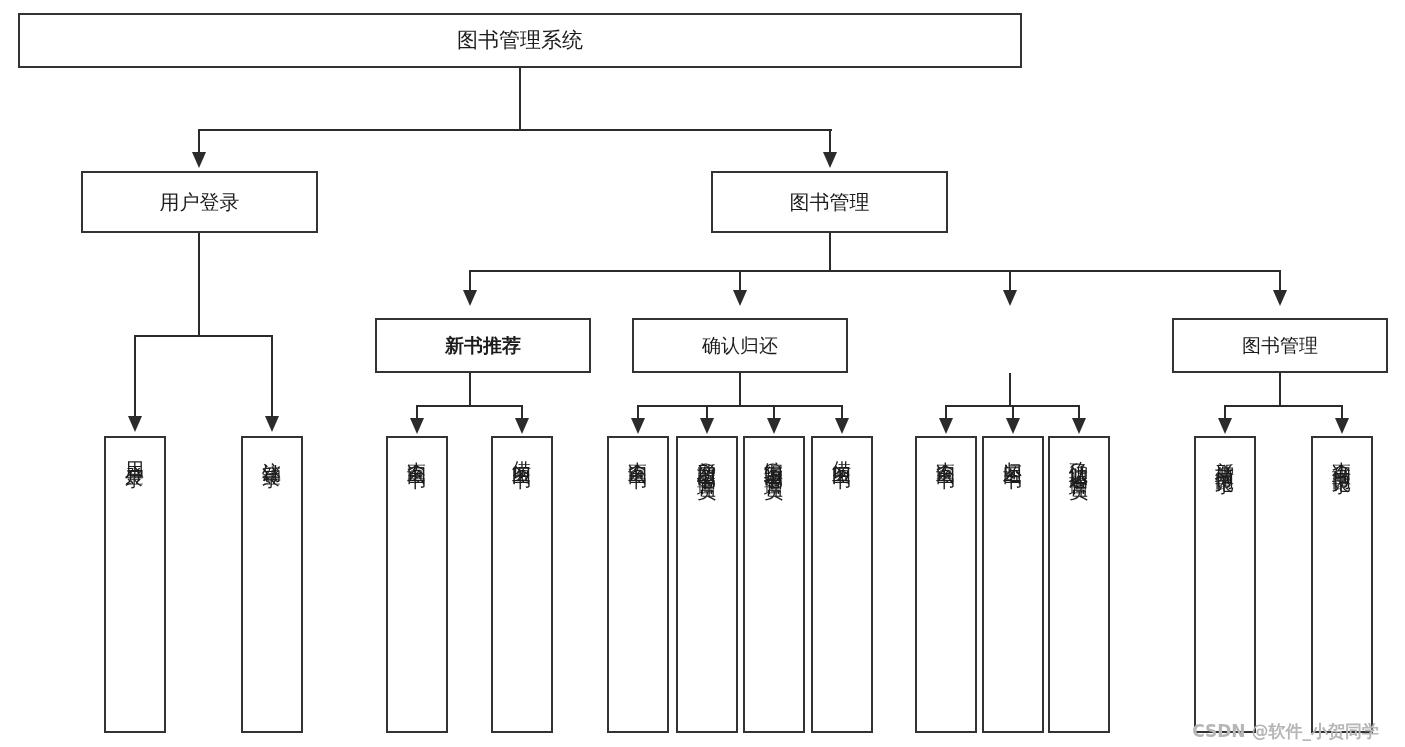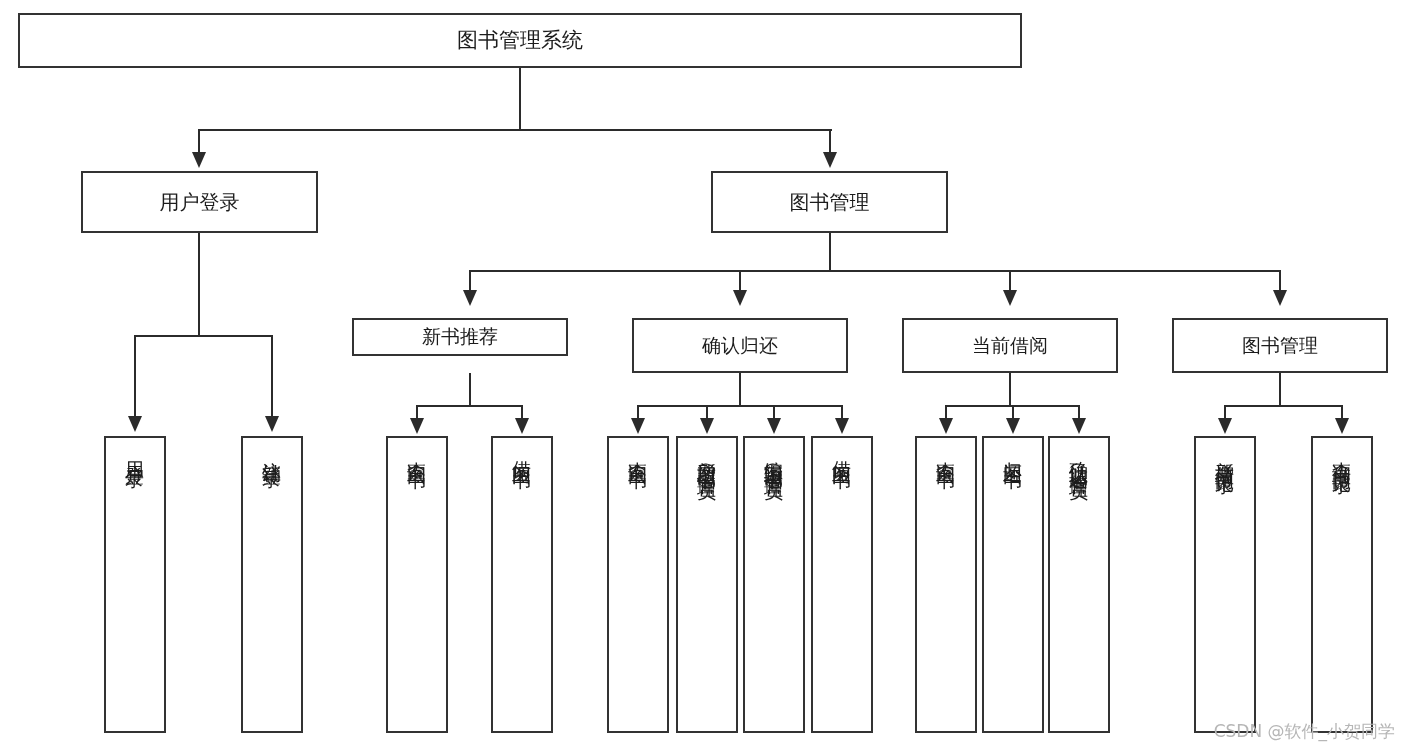--- a/index.html
+++ b/index.html
@@ -71,27 +71,28 @@
     width: 0;
     height: 0;
     border-left: 7px solid transparent;
     border-right: 7px solid transparent;
     border-top: 16px solid #2b2b2b;
     z-index: 2;
   }
   
   #watermark {
     position: absolute;
-    right: 10px;
+    right: 26px;
     bottom: 4px;
     font-size: 17px;
     color: #b6b6b6;
     white-space: nowrap;
     z-index: 5;
     font-family: "DejaVu Sans", "Liberation Sans", sans-serif;
+    font-weight: bold;
   }
 </style>
 </head>
 <body>
 
 <div id="canvas">
 
   <div class="node root" style="left:18px; top:13px; width:1004px; height:55px;">
     <span class="htext">图书管理系统</span>
   </div>
@@ -124,28 +125,25 @@
 
   <div class="edge v" style="left:469px; top:270px; width:2px; height:22px;"></div>
   <div class="arrow" style="left:463px; top:290px;"></div>
   <div class="edge v" style="left:739px; top:270px; width:2px; height:22px;"></div>
   <div class="arrow" style="left:733px; top:290px;"></div>
   <div class="edge v" style="left:1009px; top:270px; width:2px; height:22px;"></div>
   <div class="arrow" style="left:1003px; top:290px;"></div>
   <div class="edge v" style="left:1279px; top:270px; width:2px; height:22px;"></div>
   <div class="arrow" style="left:1273px; top:290px;"></div>
 
-  <div class="node lvl3" style="left:352px; top:318px; width:216px; height:38px;">
+  <div class="node lvl3" style="left:375px; top:318px; width:216px; height:55px;font-weight:bold;">
     <span class="htext">新书推荐</span>
   </div>
   <div class="node lvl3" style="left:632px; top:318px; width:216px; height:55px;">
     <span class="htext">确认归还</span>
-  </div>
-  <div class="node lvl3" style="left:902px; top:318px; width:216px; height:55px;">
-    <span class="htext">当前借阅</span>
   </div>
   <div class="node lvl3" style="left:1172px; top:318px; width:216px; height:55px;">
     <span class="htext">图书管理</span>
   </div>
 
   <div class="edge v" style="left:469px; top:373px; width:2px; height:33px;"></div>
   <div class="edge h" style="left:416px; top:405px; width:107px; height:2px;"></div>
   <div class="edge v" style="left:416px; top:405px; width:2px; height:15px;"></div>
   <div class="arrow" style="left:410px; top:418px;"></div>
   <div class="edge v" style="left:521px; top:405px; width:2px; height:15px;"></div>

